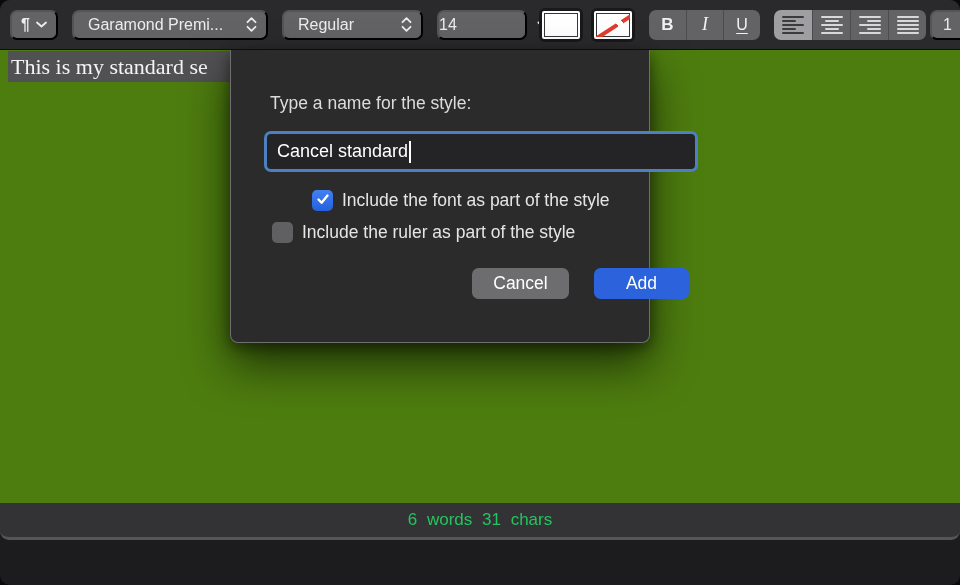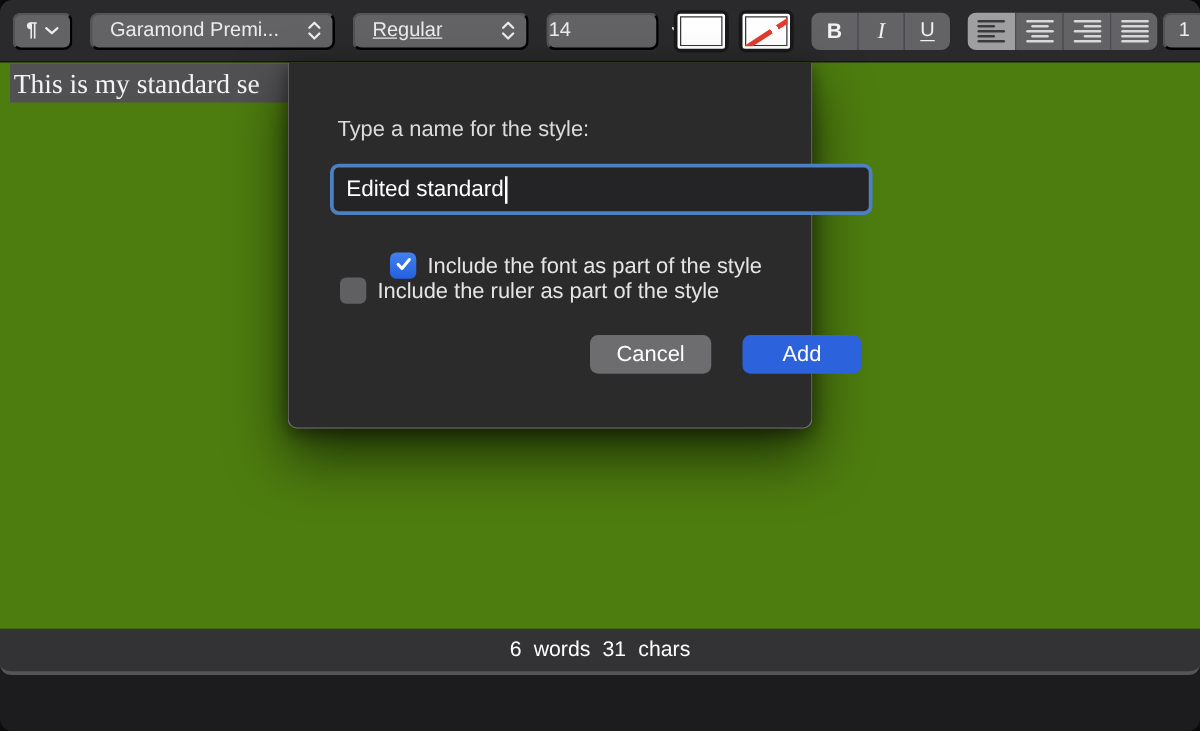--- a/index.html
+++ b/index.html
@@ -24,21 +24,21 @@
     align-items:center; padding-left:10px; border-bottom:1px solid #101010;
     overflow:hidden; }
   .tbtn { height:30px; background:#636366; border-radius:7px; color:#ececec;
     display:flex; align-items:center; font-size:16px; flex:none; }
   .gap14 { margin-left:14px; } .gap12 { margin-left:12px; } .gap8 { margin-left:8px; }
   .para-btn { width:48px; justify-content:center; gap:6px; }
   .pilcrow { font-size:16px; font-weight:700; }
   .popup { justify-content:space-between; padding:0 9px 0 14px; }
   .popup .lbl { white-space:nowrap; overflow:hidden; }
   .font-popup { width:196px;justify-content:space-between; }
-  .face-popup { width:141px;text-decoration:underline; }
+  .face-popup { width:141px; }
   .size-combo { width:90px; padding:0;gap:40px; }
   .size-combo .num { width:50px; text-align:center; }
   .size-combo .sep { width:1px; height:30px; background:#4c4c50; }
   .size-combo .arrow-cell { flex:1; display:flex; justify-content:center; }
   .chev2 { display:block; }
   .well { width:44px; height:34px; background:#19191b; border-radius:6px;
     padding:3px; }
   .well-inner { width:100%; height:100%; background:#fff; border-radius:2px;
     padding:2px; }
   .well-core { width:100%; height:100%; background:#fff;
@@ -76,36 +76,36 @@
     background:#2b2b2b; border:1.5px solid #6f6f6f; border-top:none;
     border-radius:0 0 8px 8px;
     box-shadow:0 22px 45px rgba(0,0,0,.6), 0 4px 14px rgba(0,0,0,.45); }
   .prompt { position:absolute; left:39px; top:43px; font-size:17.5px; color:#dcdcdc; }
   .name-field { position:absolute; left:33px; top:81px; width:434px; height:41px;
     background:#242426; border:3px solid #4c80c1; border-radius:7px;
     display:flex; align-items:center; padding-left:10px; font-size:18px; color:#ffffff; }
   .caret { display:inline-block; width:2px; height:22px; background:#fff;
     margin-left:1px; vertical-align:middle; }
   .chk-row { position:absolute; left:41px; display:flex; align-items:center; gap:9px; }
-  .chk-row.r1 { top:152px;padding-left:40px; } .chk-row.r2 { top:172px; }
+  .chk-row.r1 { top:140px;padding-left:40px; } .chk-row.r2 { top:172px; }
   .chk { width:21px; height:21px; border-radius:5px; background:#606063; flex:none; }
   .chk svg { display:none; }
   .chk.checked { background:linear-gradient(180deg,#4181f2,#2560de); }
   .chk.checked svg { display:block; margin:3px auto 0; }
   .chk-label { font-size:17.5px; color:#e5e5e5; white-space:nowrap; }
   .dlg-btn { position:absolute; top:218px; height:31px; border:none; border-radius:6.5px;
     font-size:17.5px; color:#fff; font-family:inherit; }
   .cancel { left:241px; width:97px; background:#6d6d70; }
   .add { left:363px; width:95px; background:#2c63dc; }
 
   
   .statusbar { height:37px; background:#333336; display:flex; align-items:center;
     justify-content:center; border-bottom:3px solid #555558;
     border-radius:0 0 9px 9px; }
-  .status-text { font-size:17px; color:#ffffff; word-spacing:5px; }
+  .status-text { font-size:17px; color:#22c55e; word-spacing:5px; }
 
   svg { display:block; }
 </style>
 </head>
 <body>
 
 <div class="window">
 
 
   <div class="toolbar">
@@ -206,21 +206,21 @@
   </div>
 
   <div class="content">
 
     <div class="doc-line">This is my standard se</div>
 
     <div class="sheet">
       <div class="prompt">Type a name for the style:</div>
 
       <div class="name-field">
-        <span>Edited standard</span>
+        <span>Cancel standard</span>
           <span class="caret"></span>
       </div>
 
       <div class="chk-row r1">
         <div class="chk checked">
           <svg width="14" height="13" viewBox="0 0 14 13">
               <path d="M2.5 6.5 L5.6 9.8 L11.5 2.6" stroke="#fff" stroke-width="2.4" fill="none" stroke-linecap="round" stroke-linejoin="round"></path>
             </svg>
         </div>
         <span class="chk-label">Include the font as part of the style</span>

